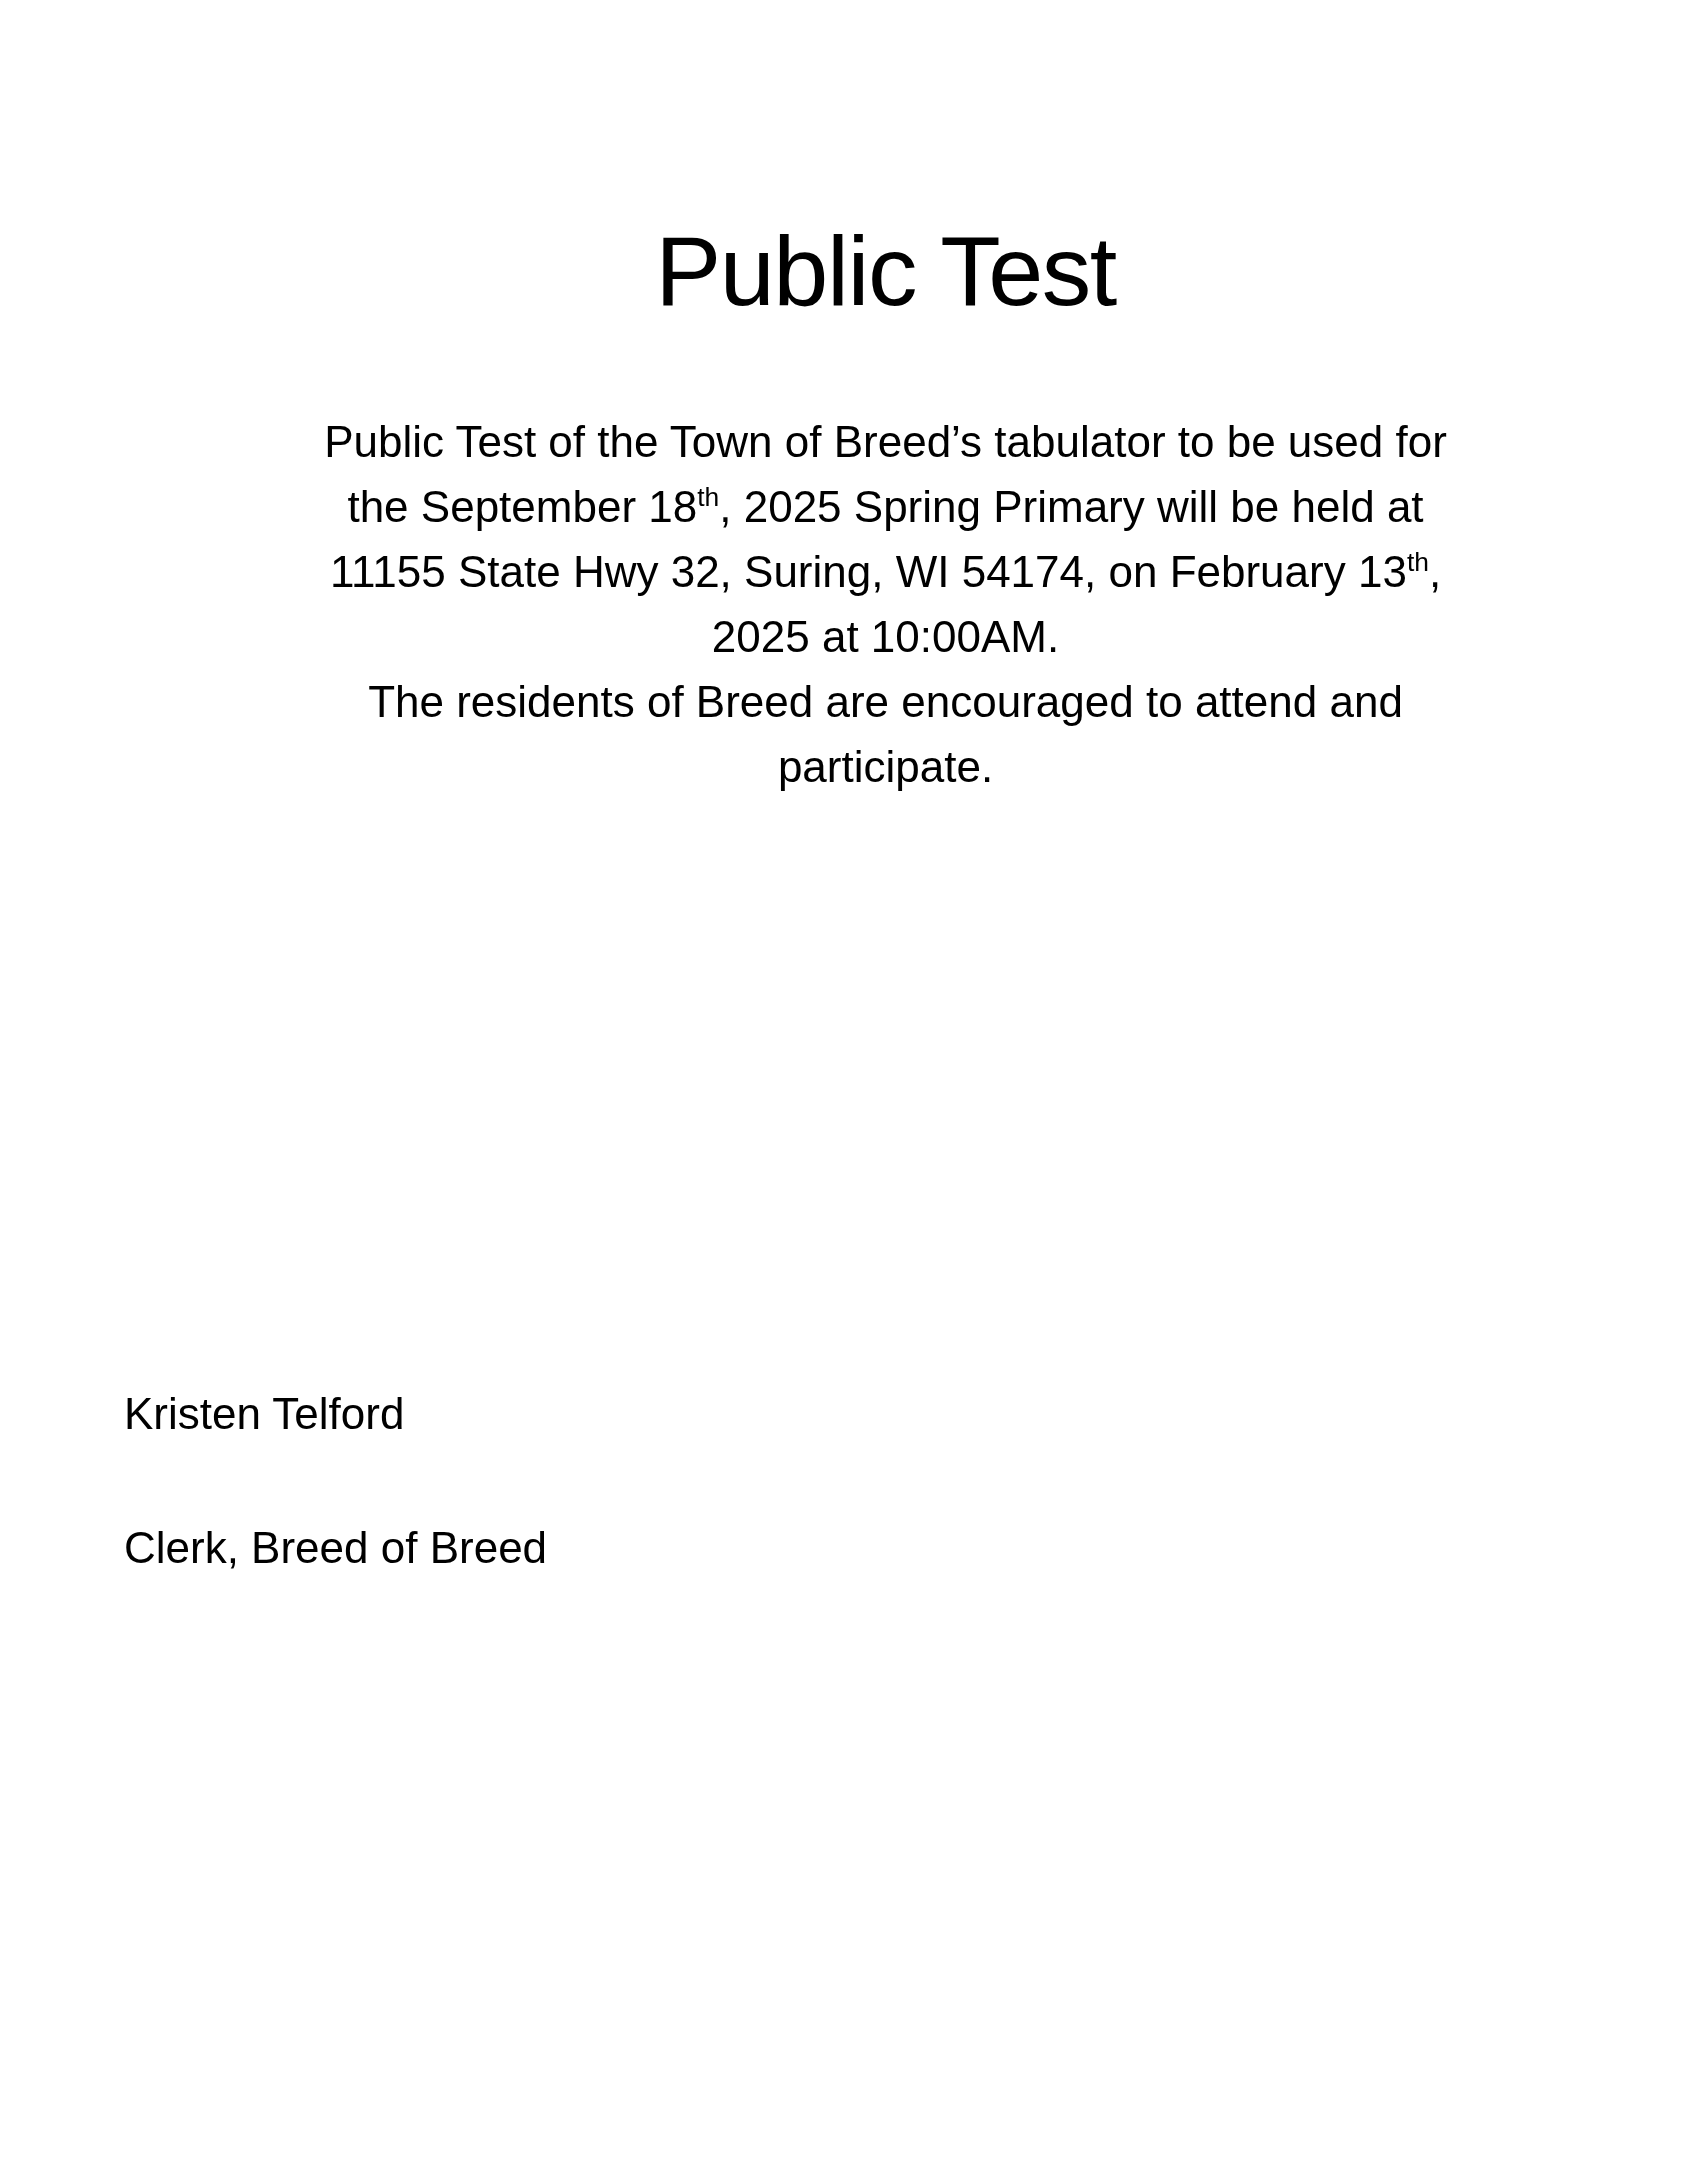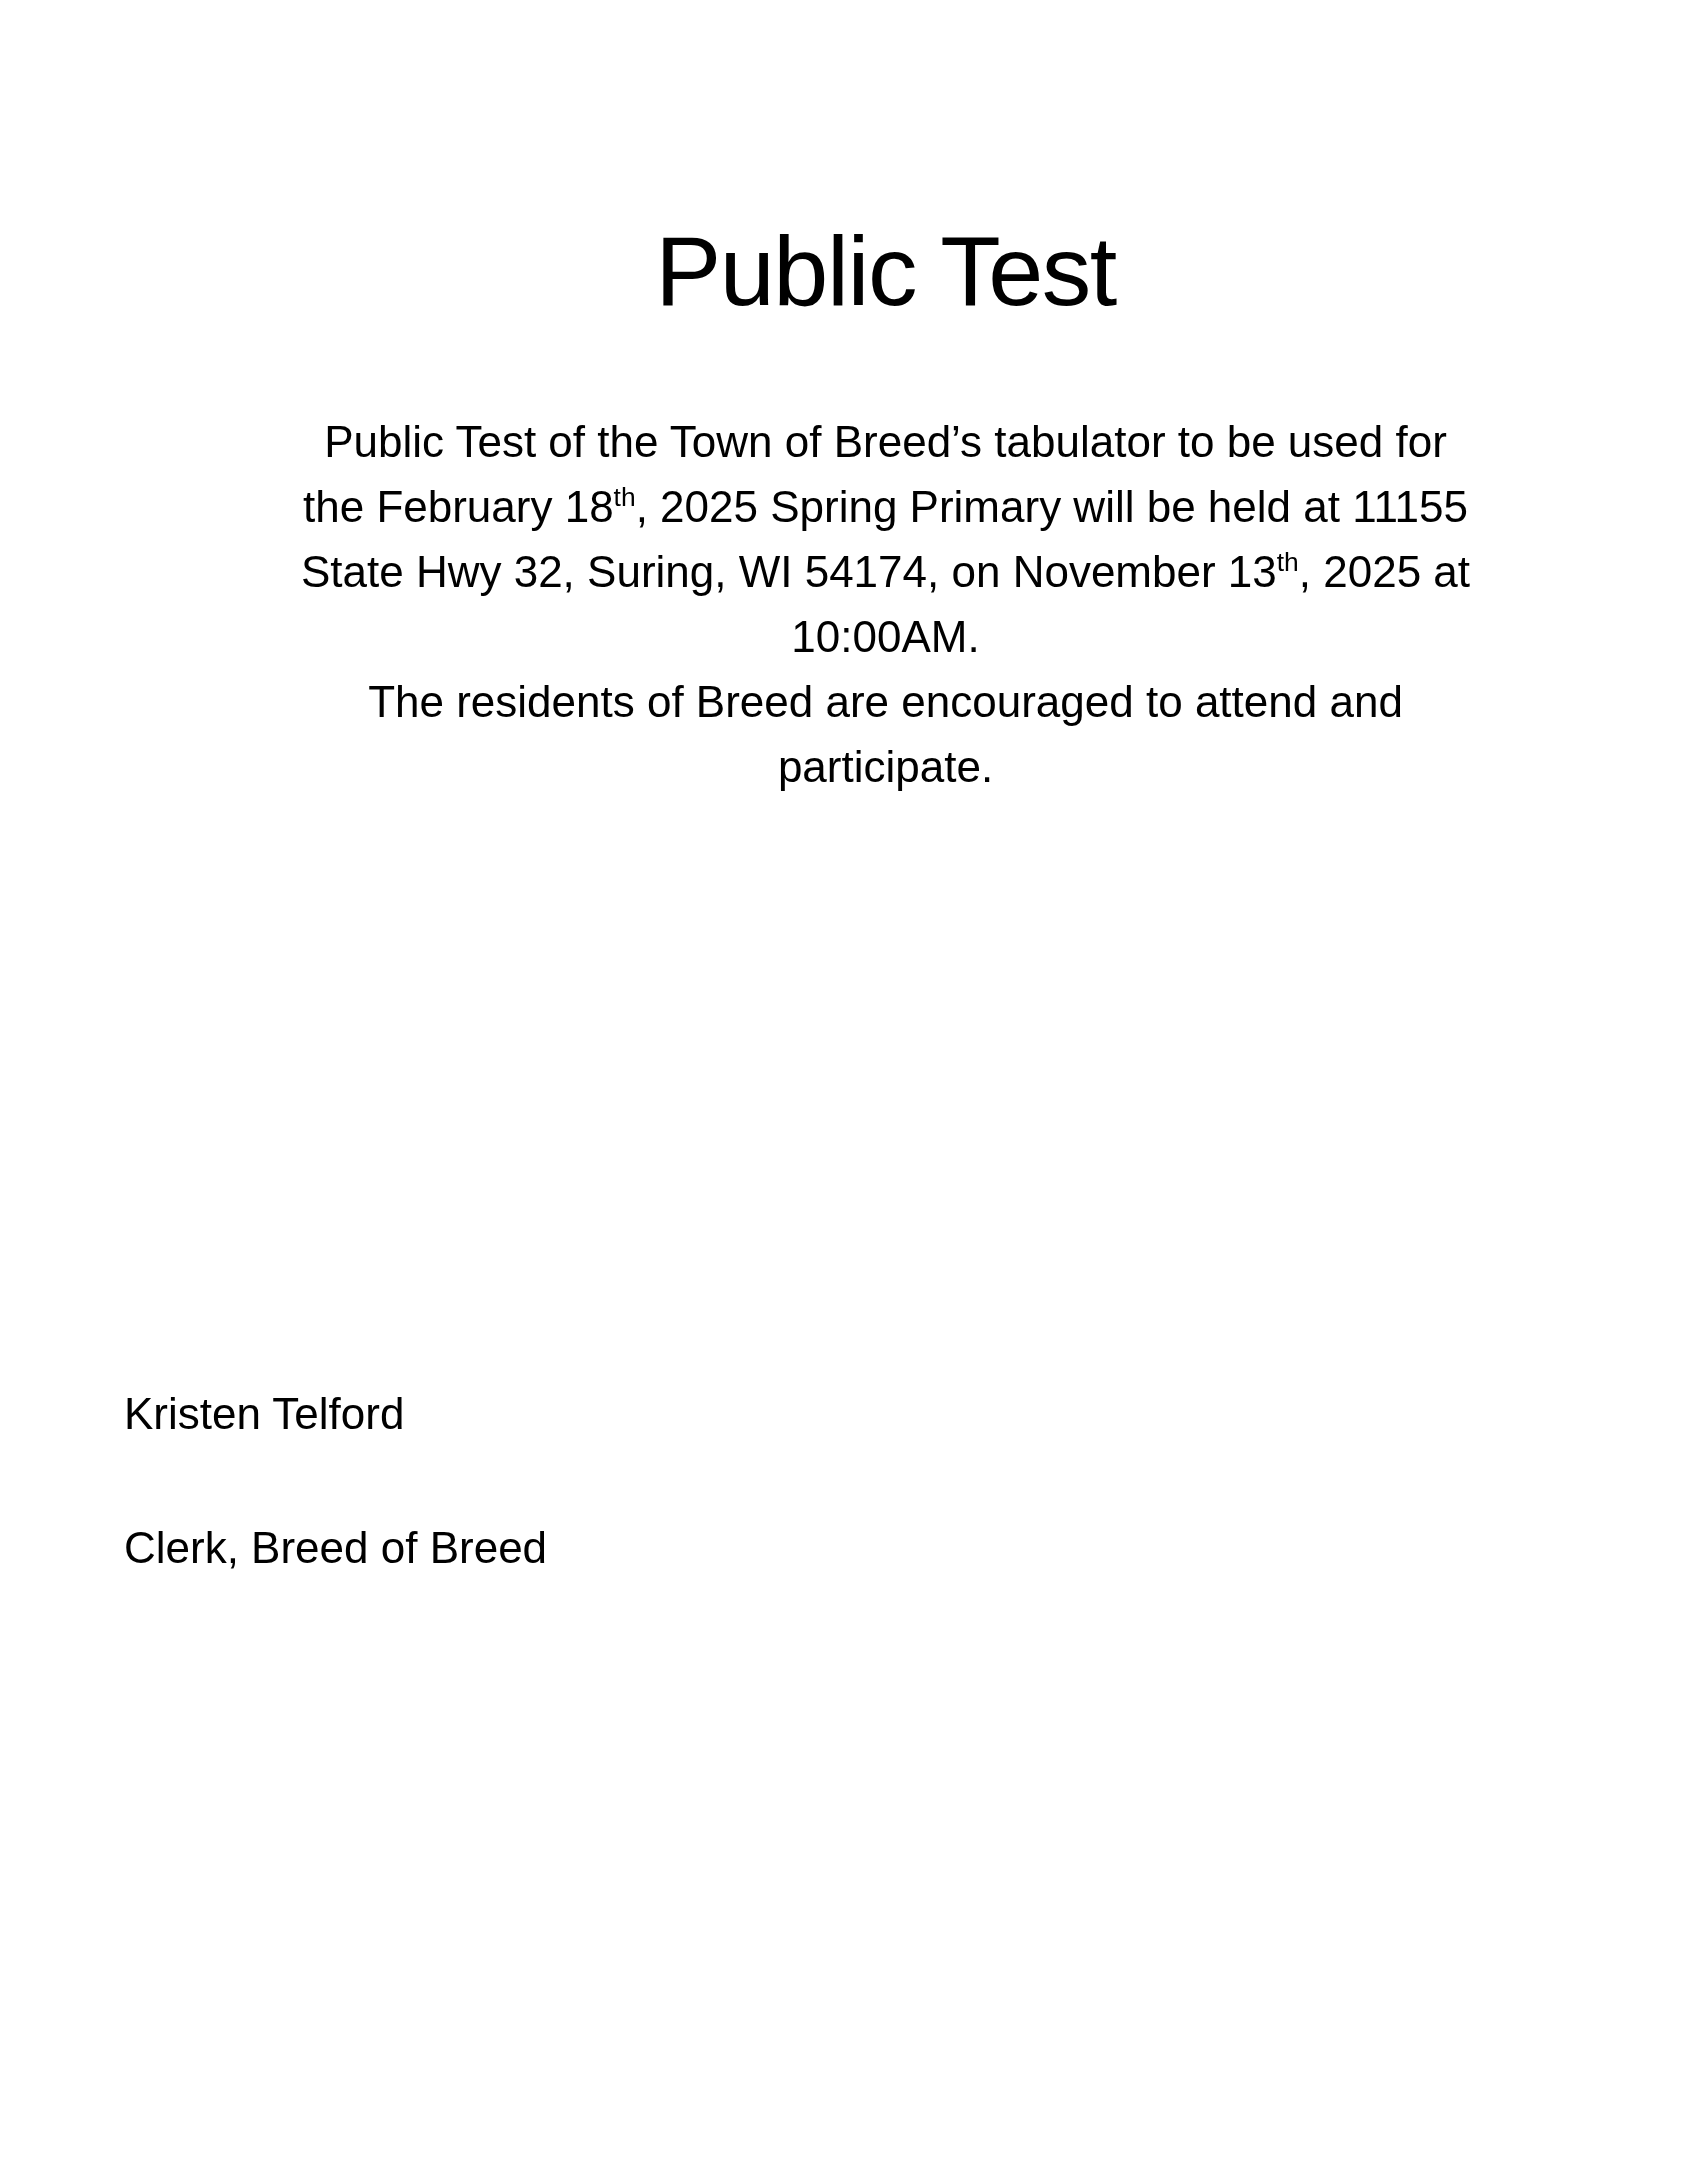--- a/index.html
+++ b/index.html
@@ -61,21 +61,21 @@
     margin-top: 69px;
   }
 </style>
 </head>
 <body>
 
 <div class="doc-page">
 
   <h1 class="doc-title">Public Test</h1>
 
-  <p class="body-par notice-par"><span>Public Test of the Town of Breed’s tabulator to be used for the February 18</span><sup class="ordinal">th</sup><span>, 2025 Spring Primary will be held at 11155 State Hwy 32, Suring, WI 54174, on November 13</span><sup class="ordinal">th</sup><span>, 2025 at 10:00AM.</span></p>
+  <p class="body-par notice-par"><span>Public Test of the Town of Breed’s tabulator to be used for the September 18</span><sup class="ordinal">th</sup><span>, 2025 Spring Primary will be held at 11155 State Hwy 32, Suring, WI 54174, on February 13</span><sup class="ordinal">th</sup><span>, 2025 at 10:00AM.</span></p>
 
   <p class="body-par invitation-par">The residents of Breed are encouraged to attend and participate.</p>
 
   <p class="sig-par sig-name">Kristen Telford</p>
 
   <p class="sig-par sig-role">Clerk, Breed of Breed</p>
 
 </div>
 
 

